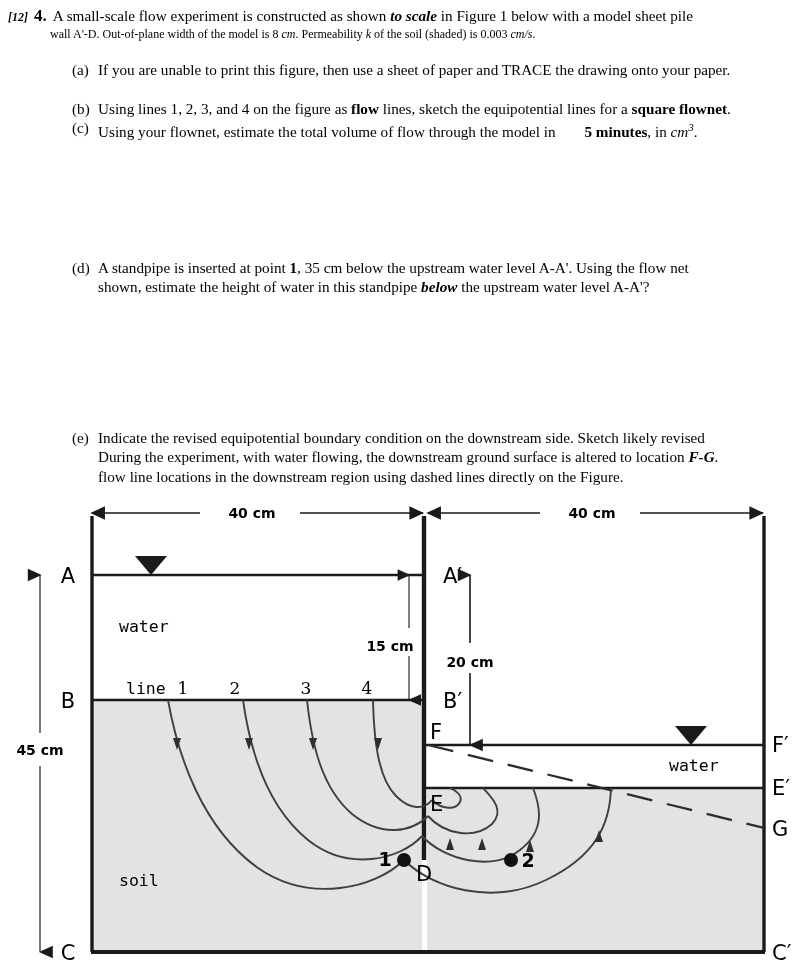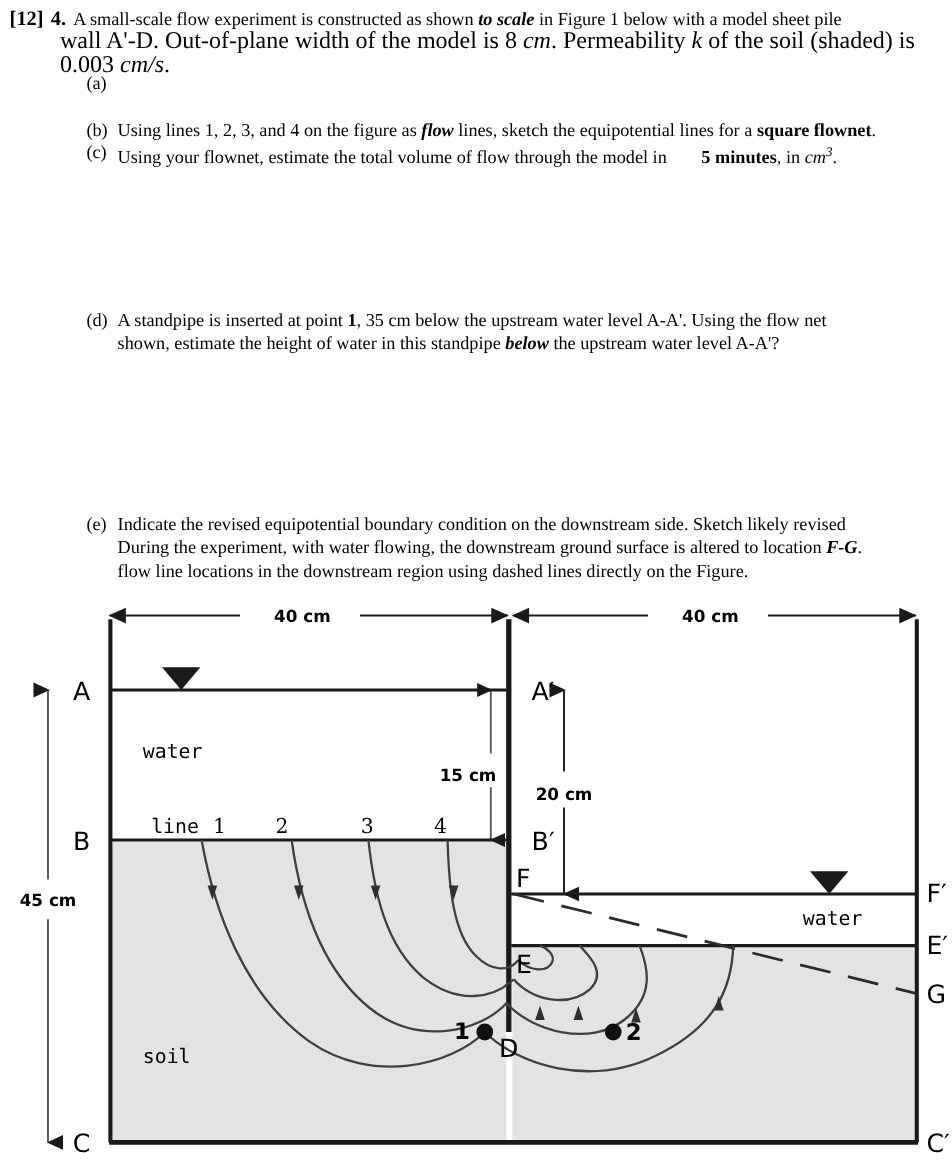--- a/index.html
+++ b/index.html
@@ -30,35 +30,36 @@
   }
   .q-head {
     position: absolute;
     left: 8px;
     top: 6px;
     width: 775px;
     font-size: 15.2px;
     line-height: 19.5px;
   }
   .marks {
-    font-weight: bold;
-    font-size: 17px;
+    font-style: italic;
+    font-weight: bold;
+    font-size: 12px;
     margin-right: 6px;
   }
   .qnum {
     font-weight: bold;
     font-size: 17px;
     margin-right: 6px;
   }
   .q-head-l2 {
     position: absolute;
     left: 50px;
     top: 25px;
     width: 740px;
-    font-size: 20px;
+    font-size: 12px;
     line-height: 19.5px;
   }
   .it { font-style: italic; }
   .bi { font-style: italic; font-weight: bold; }
 
   .subitem {
     position: absolute;
     font-size: 15.2px;
     line-height: 19.3px;
   }
@@ -118,26 +119,27 @@
       <span class="marks">[12]</span><span class="qnum">4.</span><span>A small-scale flow experiment is constructed as shown </span><span class="bi">to scale</span><span> in Figure 1 below with a model sheet pile</span>
     </div>
 
     <div class="q-head-l2">
       <span>wall A'-D. Out-of-plane width of the model is 8 </span><span class="it">cm</span><span>.   Permeability </span><span class="it">k</span><span> of the soil (shaded) is 0.003 </span><span class="it">cm/s</span><span>.</span>
     </div>
 
     <div class="subitem" id="part-a" style="left:72px; top:60px; width:715px;">
         <span class="lbl">(a)</span>
         <span class="txt">
+          <span style="display: block;"><span>If you are unable to print this figure, then use a sheet of paper and TRACE the drawing onto your paper.</span></span>
         </span>
       </div>
     <div class="subitem" id="part-b" style="left:72px; top:99px; width:715px;">
         <span class="lbl">(b)</span>
         <span class="txt">
-          <span style="display: block;"><span>Using lines 1, 2, 3, and 4 on the figure as </span><span style="font-weight: bold; font-style: italic;">flow</span><span> lines, sketch the equipotential lines for a </span><span style="font-weight: bold;">square flownet</span><span>.</span></span>
+          <span style="display: block;"><span>Using lines 1, 2, 3, and 4 on the figure as </span><span style="font-weight: bold;">flow</span><span> lines, sketch the equipotential lines for a </span><span style="font-weight: bold;">square flownet</span><span>.</span></span>
         </span>
       </div>
     <div class="subitem" id="part-c" style="left:72px; top:118px; width:715px;">
         <span class="lbl">(c)</span>
         <span class="txt">
           <span style="display: block;"><span>Using your flownet, estimate the total volume of flow through the model in </span><span style="font-weight: bold; padding-left: 25px;">5 minutes</span><span>, in </span><span style="font-style: italic;">cm</span><sup style="font-style: italic; font-size: 0.72em;">3</sup><span>.</span></span>
         </span>
       </div>
     <div class="subitem" id="part-d" style="left:72px; top:258px; width:715px;">
         <span class="lbl">(d)</span>

